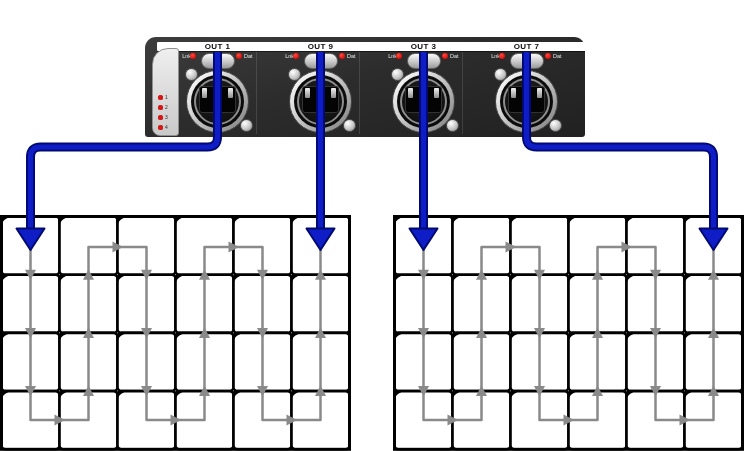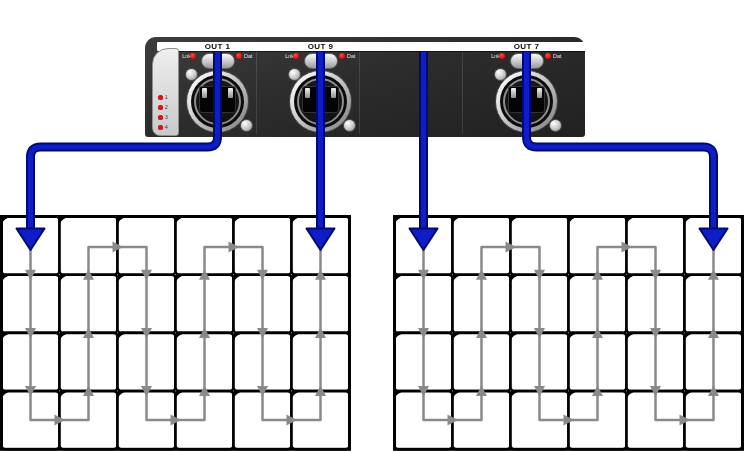--- a/index.html
+++ b/index.html
@@ -122,20 +122,39 @@
         <div class="inner-dark">
             <div class="inner-ring"></div>
           </div>
         <div class="rj45">
           <span class="contact left"></span>
           <span class="contact right"></span>
         </div>
       </div>
     </div>
 
+    <div class="out" style="left:226px">
+      <div class="out-label">OUT 3</div>
+      <span class="mini lnk-label">Lnk</span>
+      <span class="led lnk-led"></span>
+      <span class="led dat-led"></span>
+      <span class="mini dat-label">Dat</span>
+      <div class="latch"></div>
+      <div class="screw screw-tl"></div>
+      <div class="screw screw-br"></div>
+      <div class="ring">
+        <div class="inner-dark">
+            <div class="inner-ring"></div>
+          </div>
+        <div class="rj45">
+          <span class="contact left"></span>
+          <span class="contact right"></span>
+        </div>
+      </div>
+    </div>
 
     <div class="out" style="left:329px">
       <div class="out-label">OUT 7</div>
       <span class="mini lnk-label">Lnk</span>
       <span class="led lnk-led"></span>
       <span class="led dat-led"></span>
       <span class="mini dat-label">Dat</span>
       <div class="latch"></div>
       <div class="screw screw-tl"></div>
       <div class="screw screw-br"></div>

